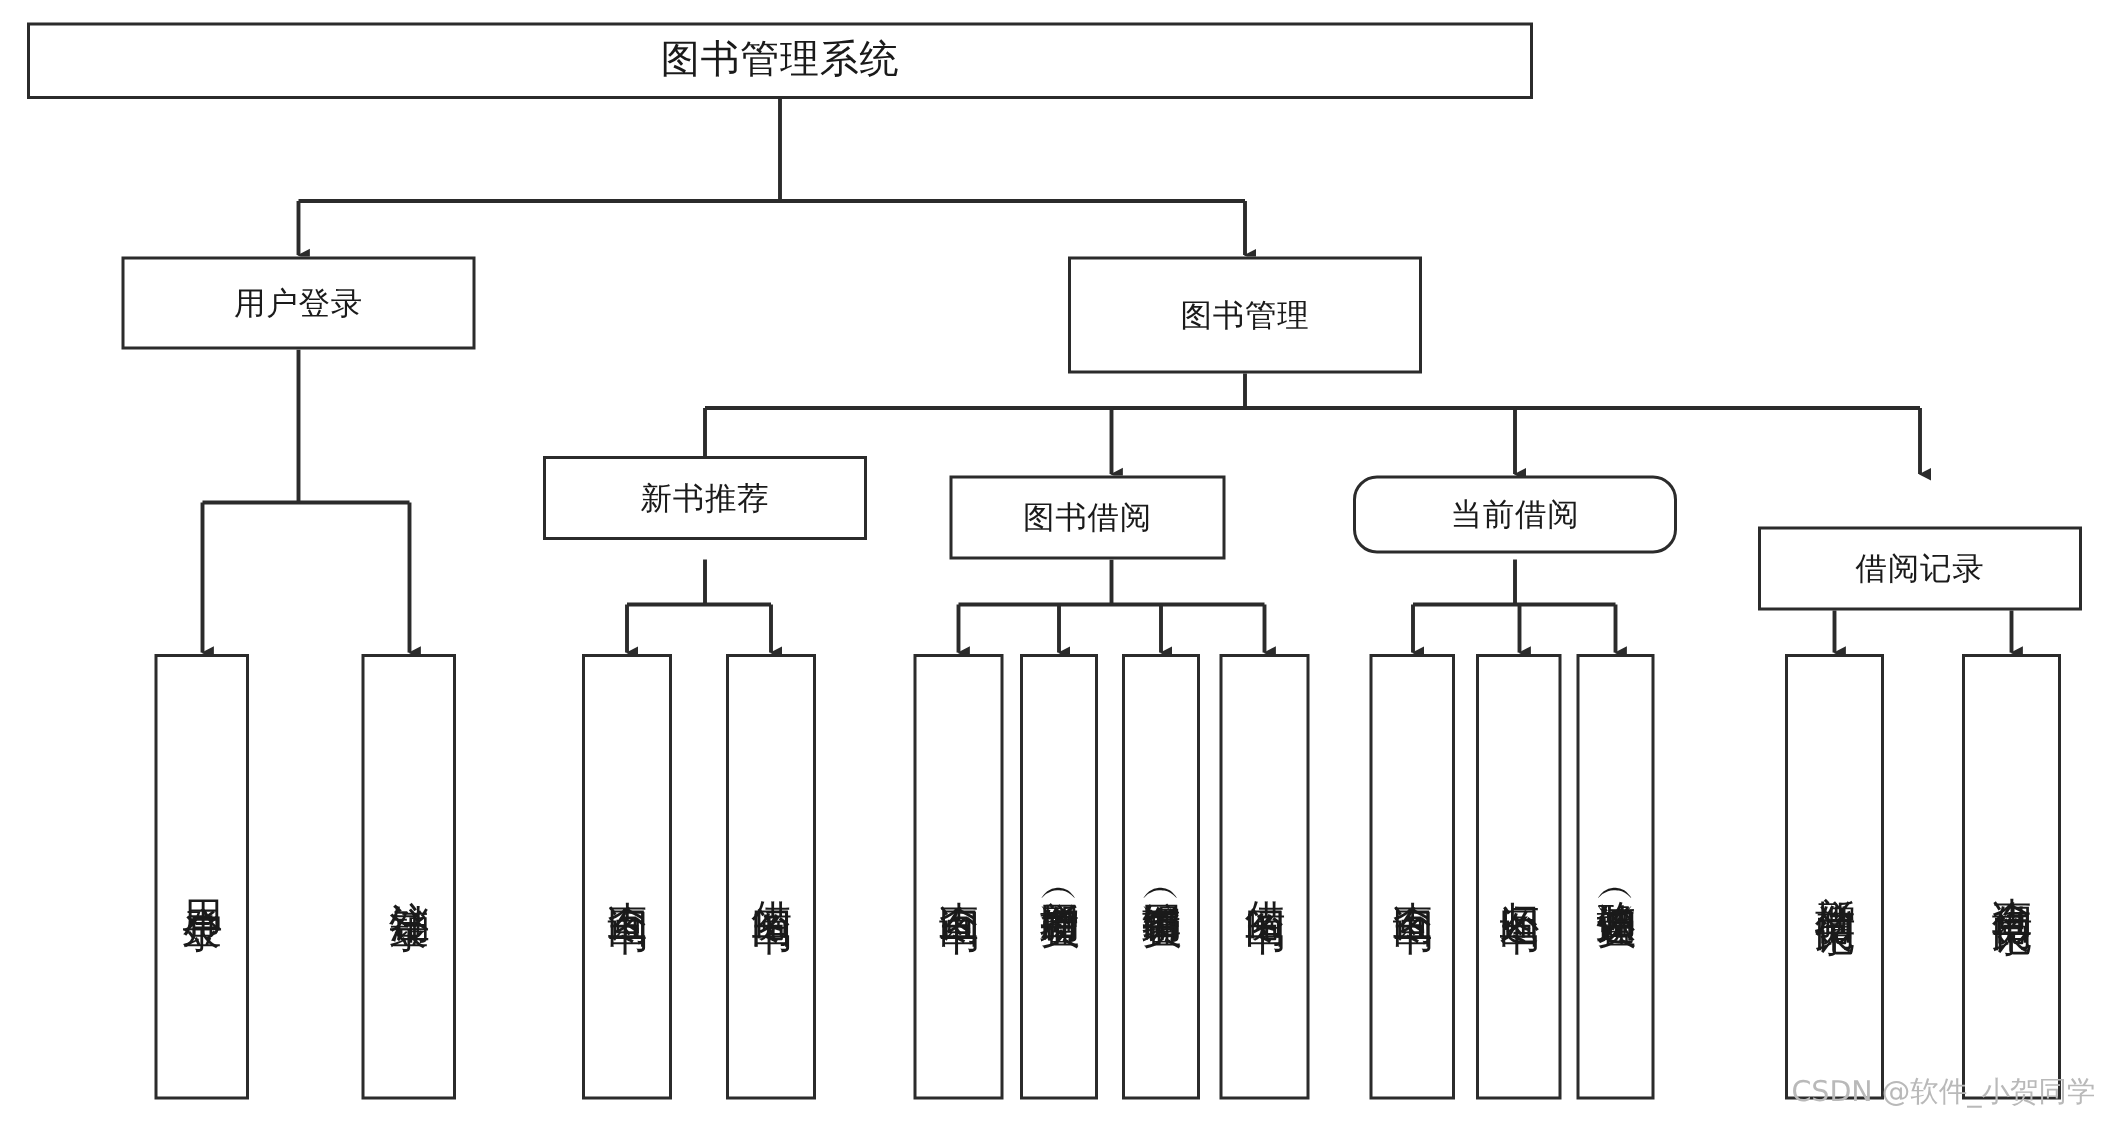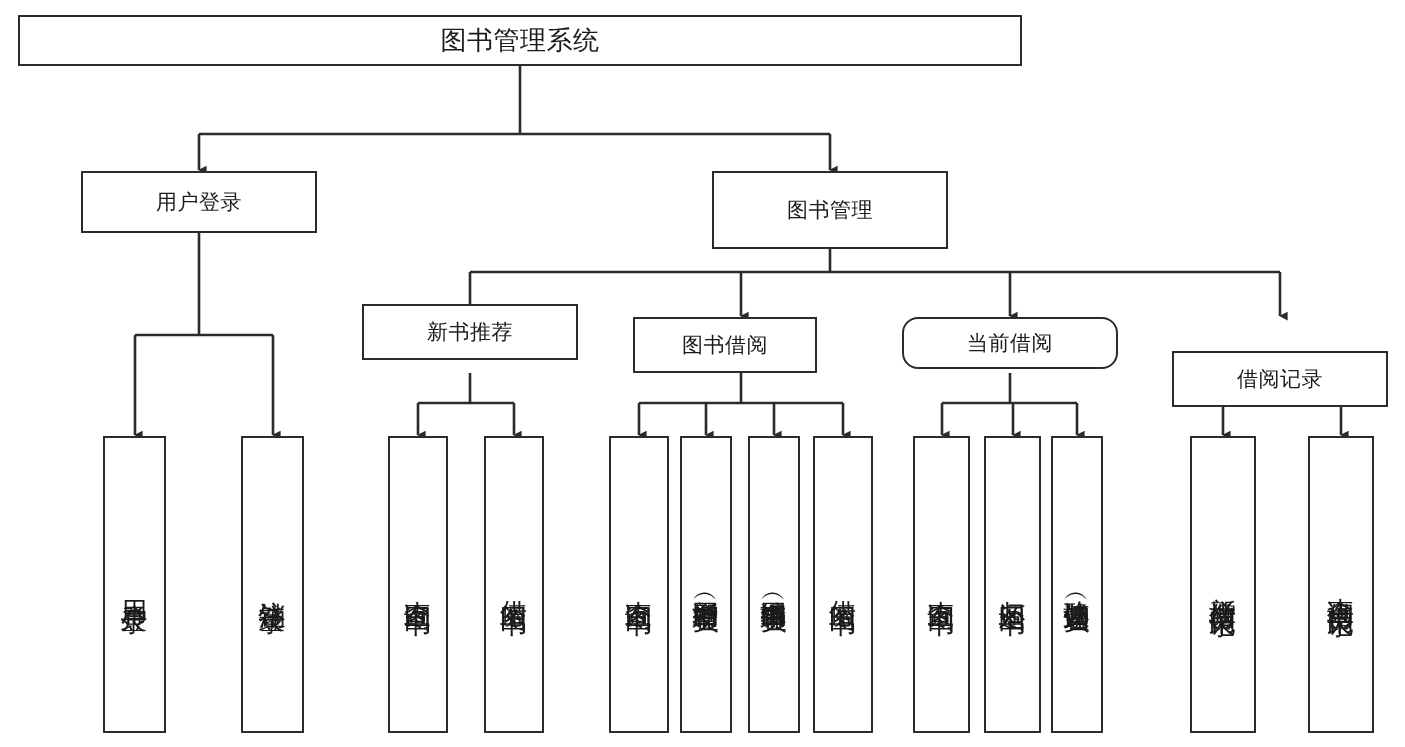--- a/index.html
+++ b/index.html
@@ -182,13 +182,14 @@
         <span class="lbl">确认归还（管理员）</span>
       </div>
       <div class="node v" style="left: 1190px; top: 436px; width: 66px; height: 297px;">
         <span class="lbl">新增借阅记录</span>
       </div>
       <div class="node v" style="left: 1308px; top: 436px; width: 66px; height: 297px;">
         <span class="lbl">查询借阅记录</span>
       </div>
     </div>
 
+  <div class="watermark">CSDN @软件_小贺同学</div>
 </div>
 
 </body></html>

